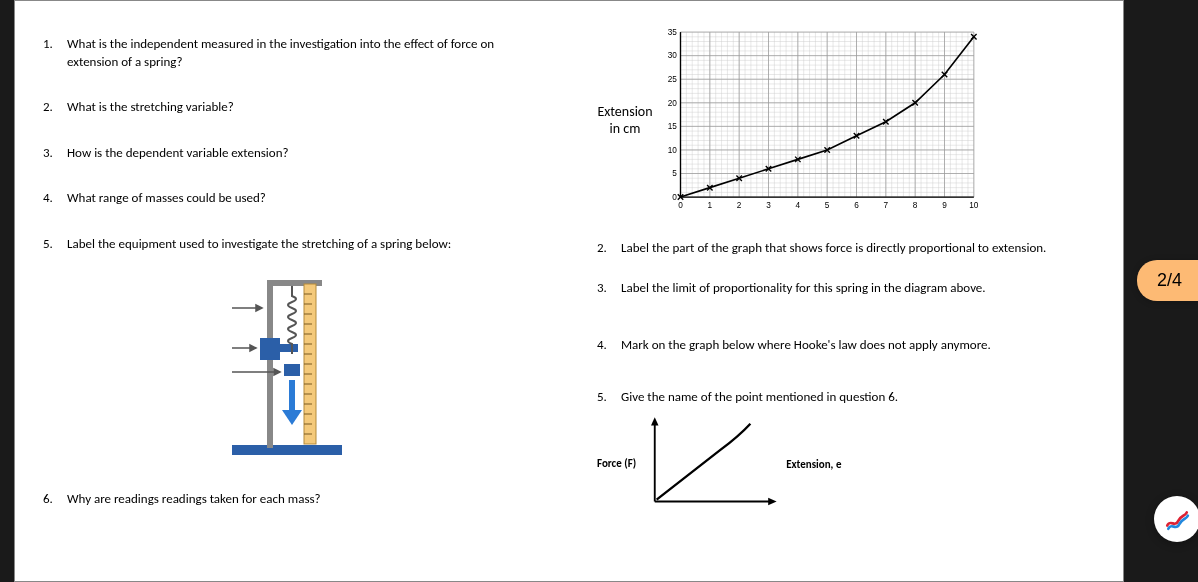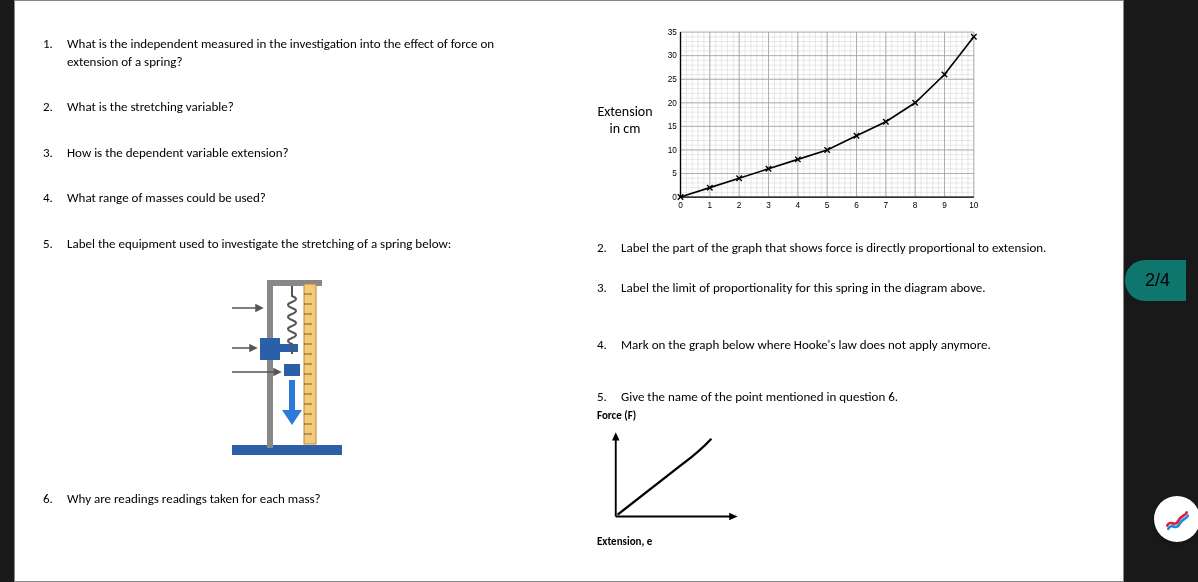--- a/index.html
+++ b/index.html
@@ -47,31 +47,31 @@
   .equip { width: 160px; height: 200px; }
 
   
   .chart-block { display:flex; align-items:center; margin-bottom: 18px; }
   .chart-ylab { font-size: 14px; text-align:center; width:56px; line-height:1.2;}
   .chart { width: 330px; height: 200px; }
 
   .col-right .q { margin-bottom: 22px; }
 
   
-  .sketch-wrap { display:flex; flex-direction:column; margin-top:-4px;}
+  .sketch-wrap { display:flex; flex-direction:row; align-items:center; margin-top:-4px;}
   .sketch-title { font-size:11px; font-weight:bold; margin-bottom:2px;}
   .sketch { width:150px; height:110px; }
   .sketch-x { font-size:11px; font-weight:bold; margin-top:1px;}
 
   
   .page-badge {
     position: absolute;
-    right: 12px;
+    right: 0px;
     top: 260px;
-    background: #0f766e;
+    background: #fdba74;
     color: #000;
     border-radius: 20px 0 0 20px;
     padding: 10px 16px 10px 20px;
     font-size: 18px;
     font-family: Arial, sans-serif;
     box-shadow: 0 1px 6px rgba(0,0,0,.25);
   }
   
   .scribble {
     position:absolute;

